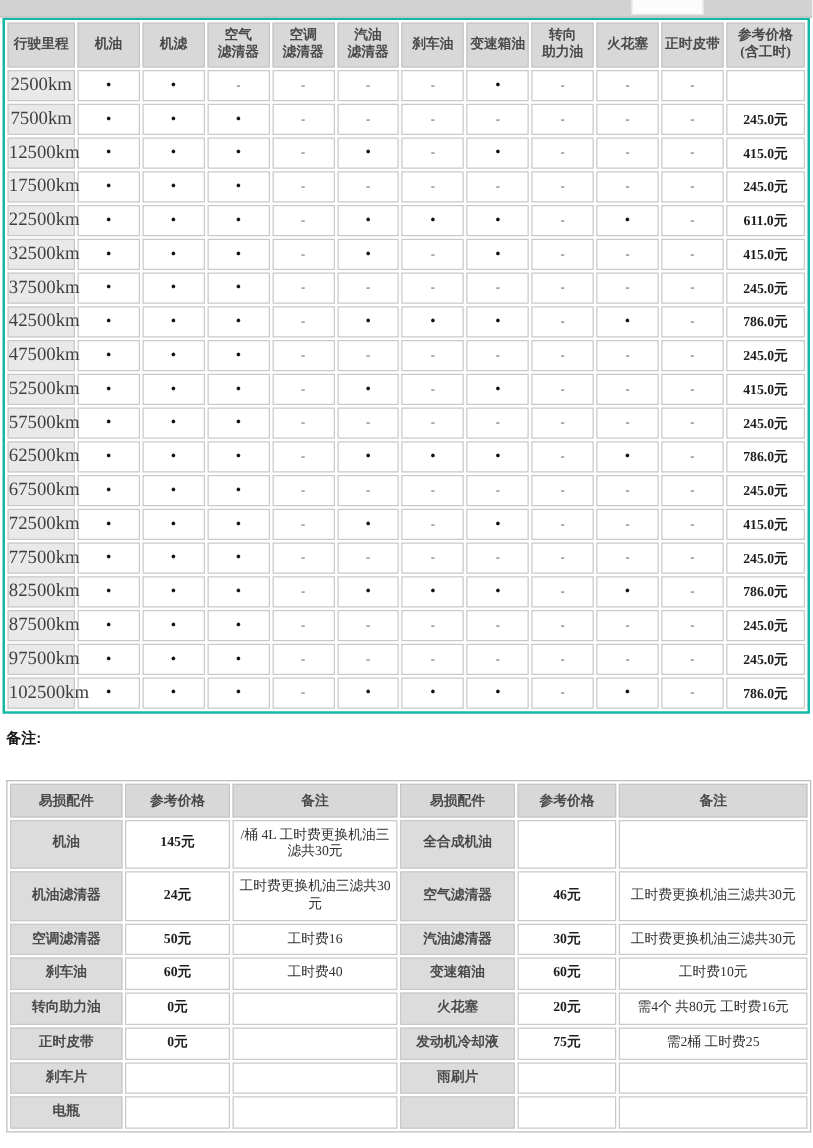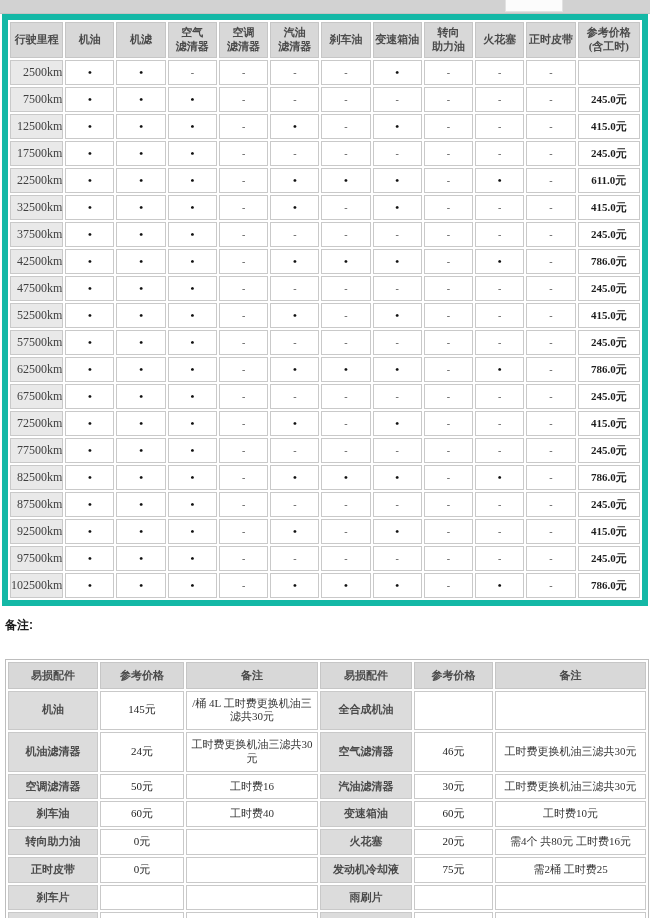--- a/index.html
+++ b/index.html
@@ -8,32 +8,32 @@
     font-family:"Liberation Serif","DejaVu Serif",serif;
   }
   
   .top-strip{height:13px;background:#d2d2d2;position:relative;border-bottom:1px solid #c4c4c4;}
   .partial-box{position:absolute;left:505px;top:0;width:58px;height:12px;background:#fcfcfc;border:1px solid #e2e2e2;border-top:none;box-sizing:border-box;}
 
   
   table.sched{
     margin:0 2px;width:646px;table-layout:fixed;
     border-collapse:separate;border-spacing:2px;
-    border:6px solid #14b8a6;background:#ffffff;
+    border:2px solid #14b8a6;background:#ffffff;
   }
   .sched th{
     background:#d8d8d8;color:#4a4a4a;font-weight:bold;font-size:11px;
     padding:3px 0;border:1px solid #c6c6c6;white-space:pre-line;line-height:1.25;
     text-align:center;vertical-align:middle;
   }
   .sched td{
     border:1px solid #c9c9c9;text-align:center;vertical-align:middle;
     height:23px;font-size:11px;color:#333;background:#ffffff;padding:0;
   }
-  .sched td.mile{background:#e9e9e9;color:#3f3f3f;font-size:12px;text-align:right;}
+  .sched td.mile{background:#e9e9e9;color:#3f3f3f;font-size:15px;}
   .sched td.dot{font-size:11px;font-weight:bold;color:#111;}
   .sched td.dash{font-size:10px;color:#555;}
   .sched td.price{font-weight:bold;font-size:11px;color:#1d1d1d;}
   col.w-mile{width:53px;} col.w-part{width:49px;} col.w-price{width:62px;}
 
   
   .notes-label{margin:11px 0 25px 5px;font-weight:bold;font-size:12px;color:#1a1a1a;
     font-family:"Liberation Sans","DejaVu Sans",sans-serif;}
 
   
@@ -44,21 +44,21 @@
   }
   .parts th{
     background:#d8d8d8;color:#4a4a4a;font-weight:bold;font-size:11px;
     padding:5px 16px;border:1px solid #c6c6c6;text-align:center;
   }
   .parts td{
     border:1px solid #c9c9c9;font-size:11px;text-align:center;vertical-align:middle;
     padding:5px 3px;line-height:1.25;background:#ffffff;
   }
   .parts td.part{background:#dcdcdc;font-weight:bold;color:#4a4a4a;}
-  .parts td.price{font-weight:normal;color:#1d1d1d;}
+  .parts td.price{font-weight:bold;color:#1d1d1d;}
   .parts td.note{font-weight:normal;color:#333;}
   col.p-part{width:90px;} col.p-price{width:84px;} col.p-note{width:132px;}
   col.p-part2{width:92px;} col.p-price2{width:79px;} col.p-note2{width:151px;}
 </style>
 </head>
 <body>
 
 <div class="top-strip">
   <div class="partial-box"></div>
 </div>
@@ -332,34 +332,20 @@
         <td class="dash">-</td>
         <td class="dash">-</td>
         <td class="dash">-</td>
         <td class="dash">-</td>
         <td class="dash">-</td>
         <td class="dash">-</td>
         <td class="dash">-</td>
         <td class="price">245.0元</td>
       </tr>
       <tr>
-        <td class="mile">92500km</td>
-        <td class="dot">•</td>
-        <td class="dot">•</td>
-        <td class="dot">•</td>
-        <td class="dash">-</td>
-        <td class="dot">•</td>
-        <td class="dash">-</td>
-        <td class="dot">•</td>
-        <td class="dash">-</td>
-        <td class="dash">-</td>
-        <td class="dash">-</td>
-        <td class="price">415.0元</td>
-      </tr>
-      <tr>
         <td class="mile">97500km</td>
         <td class="dot">•</td>
         <td class="dot">•</td>
         <td class="dot">•</td>
         <td class="dash">-</td>
         <td class="dash">-</td>
         <td class="dash">-</td>
         <td class="dash">-</td>
         <td class="dash">-</td>
         <td class="dash">-</td>

